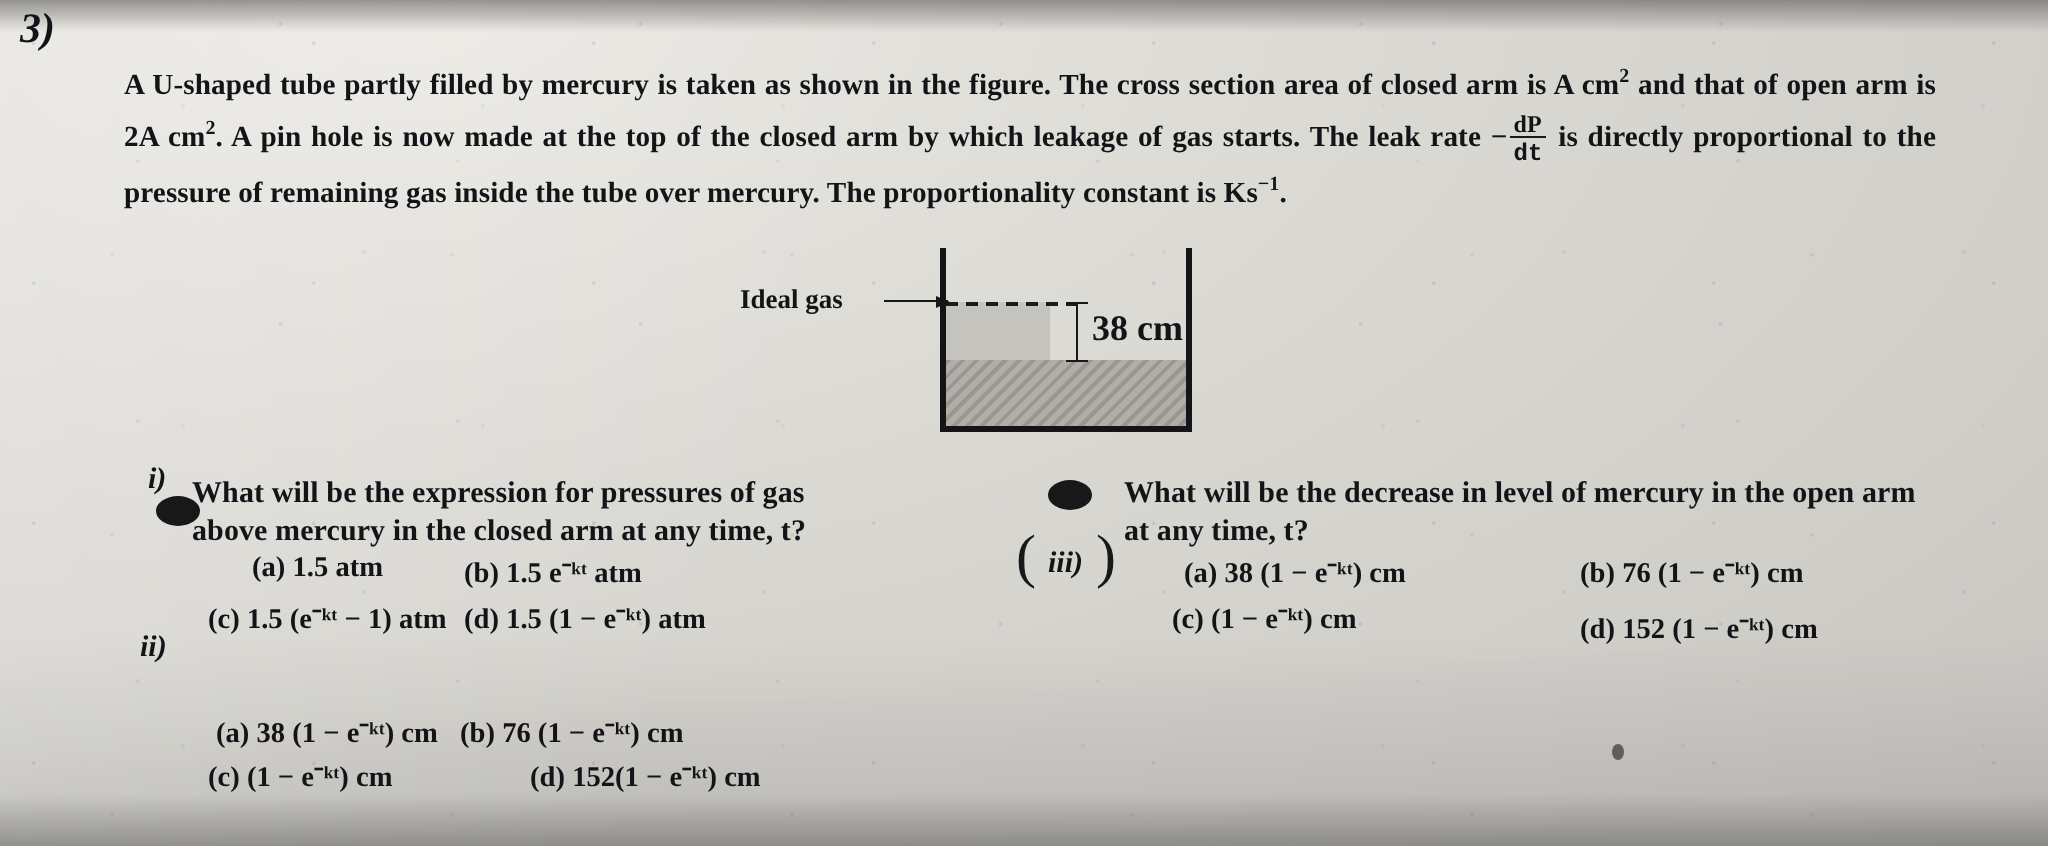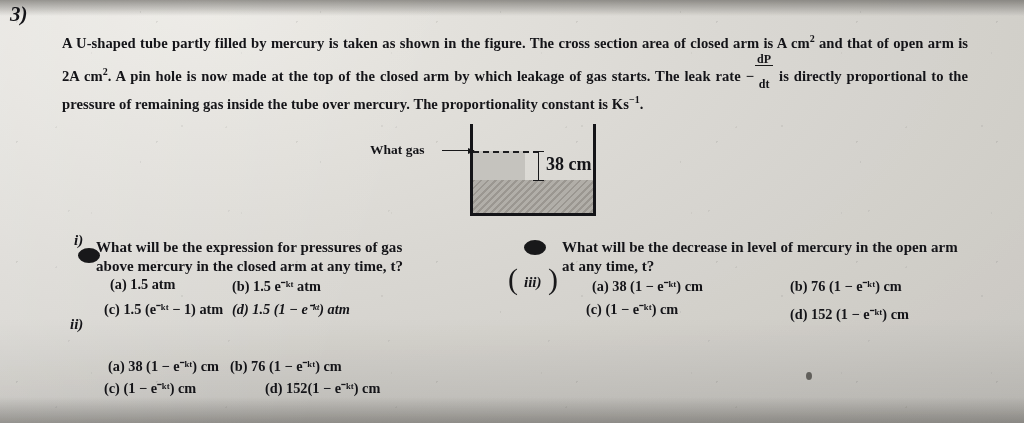--- a/index.html
+++ b/index.html
@@ -77,27 +77,26 @@
     width: 906px;
     font-size: 14.6px;
     line-height: 22px;
     font-weight: bold;
     text-align: justify;
     letter-spacing: .05px;
   }
   .stem .frac {
     display: inline-block;
     vertical-align: -7px;
-    text-align: center;
     line-height: 10px;
     font-size: 12px;
     margin: 0 1px;
   }
   .stem .frac .num { display: block; padding: 0 2px 1px 2px; }
-  .stem .frac .den { display: block; border-top: 1px solid #1b1b1b; padding: 13px 2px 0 2px; }
+  .stem .frac .den { display: block; border-top: 1px solid #1b1b1b; padding: 3px 2px 0 2px; font-family: Liberation Mono, monospace; }
   sup { font-size: 10px; }
 
   
   .figure {
     position: absolute;
     left: 370px; top: 124px;
     width: 300px; height: 100px;
   }
   .tube-outer {
     position: absolute;
@@ -229,39 +228,39 @@
   <div class="bottom-shadow"></div>
   <div class="noise"></div>
 
   <div class="q-number">3)</div>
 
   <div class="stem">
     <span>A U-shaped tube partly filled by mercury is taken as shown in the figure. The cross section area of closed arm is A cm</span><sup>2</sup><span> and that of open arm is 2A cm</span><sup>2</sup><span>. A pin hole is now made at the top of the closed arm by which leakage of gas starts. The leak rate −</span><span class="frac"><span class="num">dP</span><span class="den">dt</span></span><span> is directly proportional to the pressure of remaining gas inside the tube over mercury. The proportionality constant is Ks</span><sup>−1</sup><span>.</span>
   </div>
 
   <div class="figure">
-    <div class="ideal-label">What gas</div>
+    <div class="ideal-label">Ideal gas</div>
     <div class="ideal-leader"></div>
     <div class="tube-outer"></div>
     <div class="mercury"></div>
     <div class="gas-block"></div>
     <div class="dash-line"></div>
     <div class="height-mark"></div>
     <div class="height-cap-top"></div>
     <div class="height-cap-bot"></div>
     <div class="height-label">38 cm</div>
   </div>
 
   <div class="roman" style="left:74px; top:232px;">i)</div>
   <div class="bullet-dot" style="left:78px; top:248px;"></div>
   <div id="q1" class="qtext">What will be the expression for pressures of gas above mercury in the closed arm at any time, t?</div>
-  <div class="opt" style="left:110px; top:276px;"><span>(a)</span> <span>1.5 atm</span></div>
+  <div class="opt" style="left:126px; top:276px;"><span>(a)</span> <span>1.5 atm</span></div>
   <div class="opt" style="left:232px; top:276px;"><span>(b)</span> <span>1.5 e⁻ᵏᵗ atm</span></div>
   <div class="opt" style="left:104px; top:299px;"><span>(c)</span> <span>1.5 (e⁻ᵏᵗ − 1) atm</span></div>
-  <div class="opt" style="left:232px; top:299px;font-style:italic;"><span>(d)</span> <span>1.5 (1 − e⁻ᵏᵗ) atm</span></div>
+  <div class="opt" style="left:232px; top:299px;"><span>(d)</span> <span>1.5 (1 − e⁻ᵏᵗ) atm</span></div>
 
   <div class="roman" style="left:70px; top:316px;"><span>ii)</span></div>
   <div class="opt" style="left:108px; top:356px;"><span>(a)</span> <span>38 (1 − e⁻ᵏᵗ) cm</span></div>
   <div class="opt" style="left:230px; top:356px;"><span>(b)</span> <span>76 (1 − e⁻ᵏᵗ) cm</span></div>
   <div class="opt" style="left:104px; top:378px;"><span>(c)</span> <span>(1 − e⁻ᵏᵗ) cm</span></div>
   <div class="opt" style="left:230px; top:378px;margin-left:35px;"><span>(d)</span> <span>152(1 − e⁻ᵏᵗ) cm</span></div>
 
   <div class="bullet-dot" style="left:524px; top:240px;"></div>
   <div class="paren-left" style="left:508px; top:262px;">(</div>
   <div class="roman" style="left:524px; top:274px;"><span>iii)</span></div>

